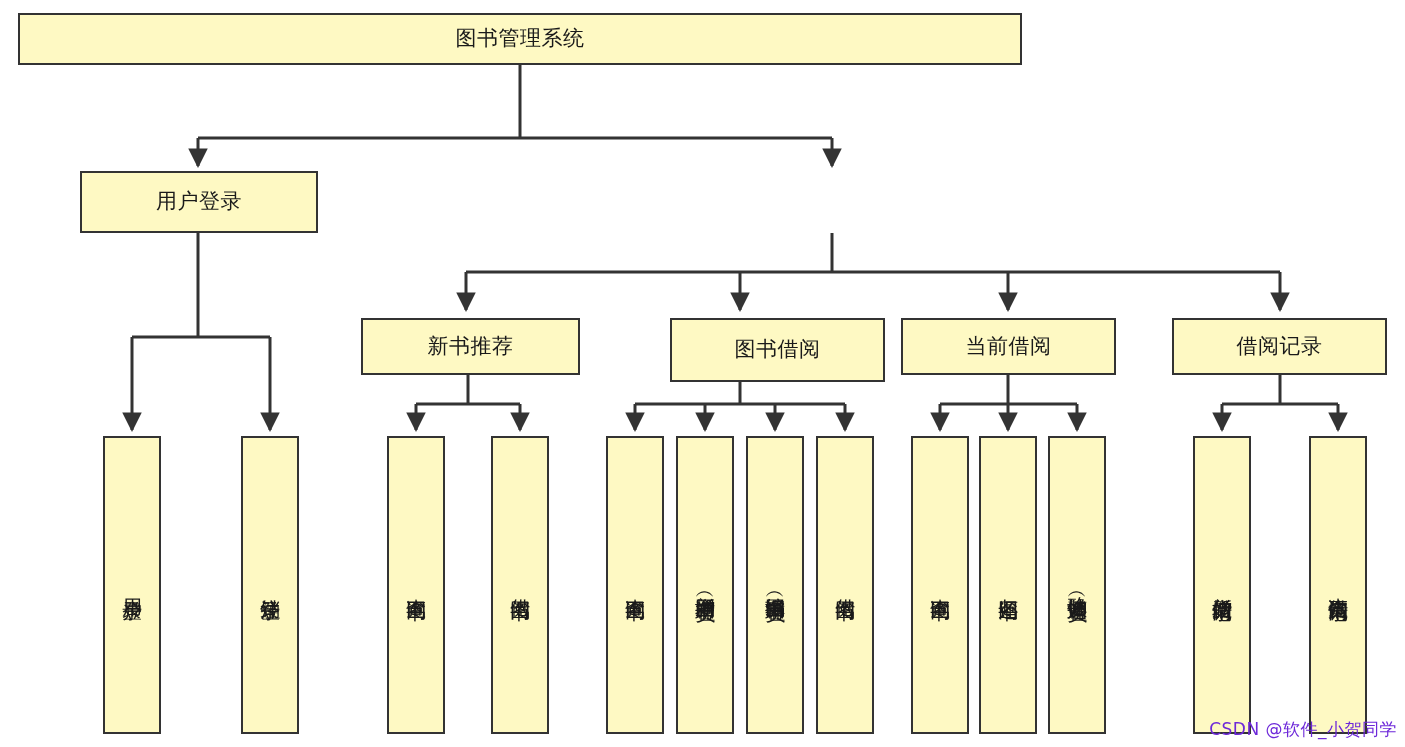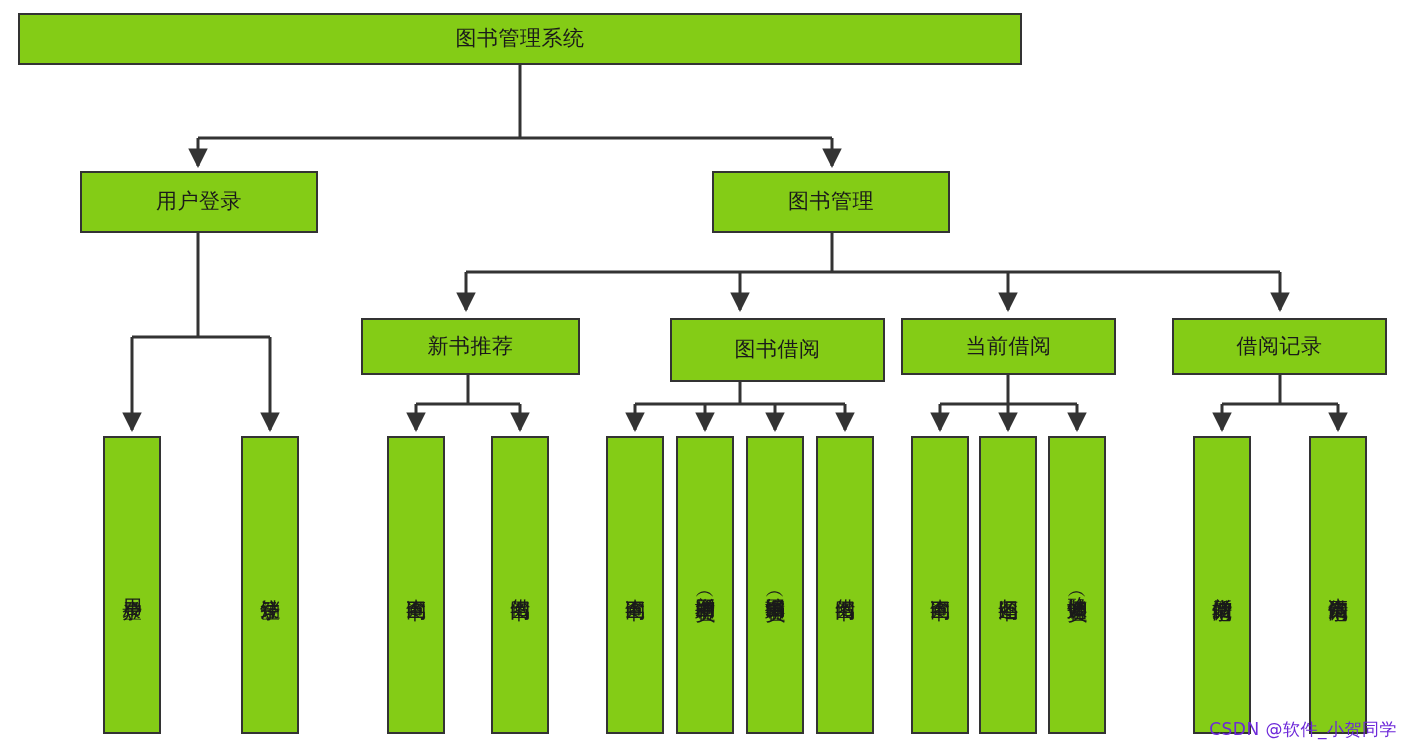--- a/index.html
+++ b/index.html
@@ -24,21 +24,21 @@
     position: absolute;
     left: 0;
     top: 0;
     width: 1405px;
     height: 747px;
     pointer-events: none;
   }
   .node {
     position: absolute;
     box-sizing: border-box;
-    background: #84cc16;
+    background: #fef9c3;
     border: 2px solid #333333;
     display: flex;
     align-items: center;
     justify-content: center;
     text-align: center;
   }
   .node.horiz .node-label {
     font-size: 21px;
     color: #1a1a1a;
     line-height: 1.1;
@@ -124,23 +124,20 @@
     </g>
   </svg>
 
   <div class="node horiz" style="left:18px; top:13px; width:1004px; height:52px;">
     <span class="node-label">图书管理系统</span>
   </div>
 
   <div class="node horiz" style="left:80px; top:171px; width:238px; height:62px;">
     <span class="node-label">用户登录</span>
   </div>
-  <div class="node horiz" style="left:712px; top:171px; width:238px; height:62px;">
-    <span class="node-label">图书管理</span>
-  </div>
 
   <div class="node horiz" style="left:361px; top:318px; width:219px; height:57px;">
     <span class="node-label">新书推荐</span>
   </div>
   <div class="node horiz" style="left:670px; top:318px; width:215px; height:64px;">
     <span class="node-label">图书借阅</span>
   </div>
   <div class="node horiz" style="left:901px; top:318px; width:215px; height:57px;">
     <span class="node-label">当前借阅</span>
   </div>

